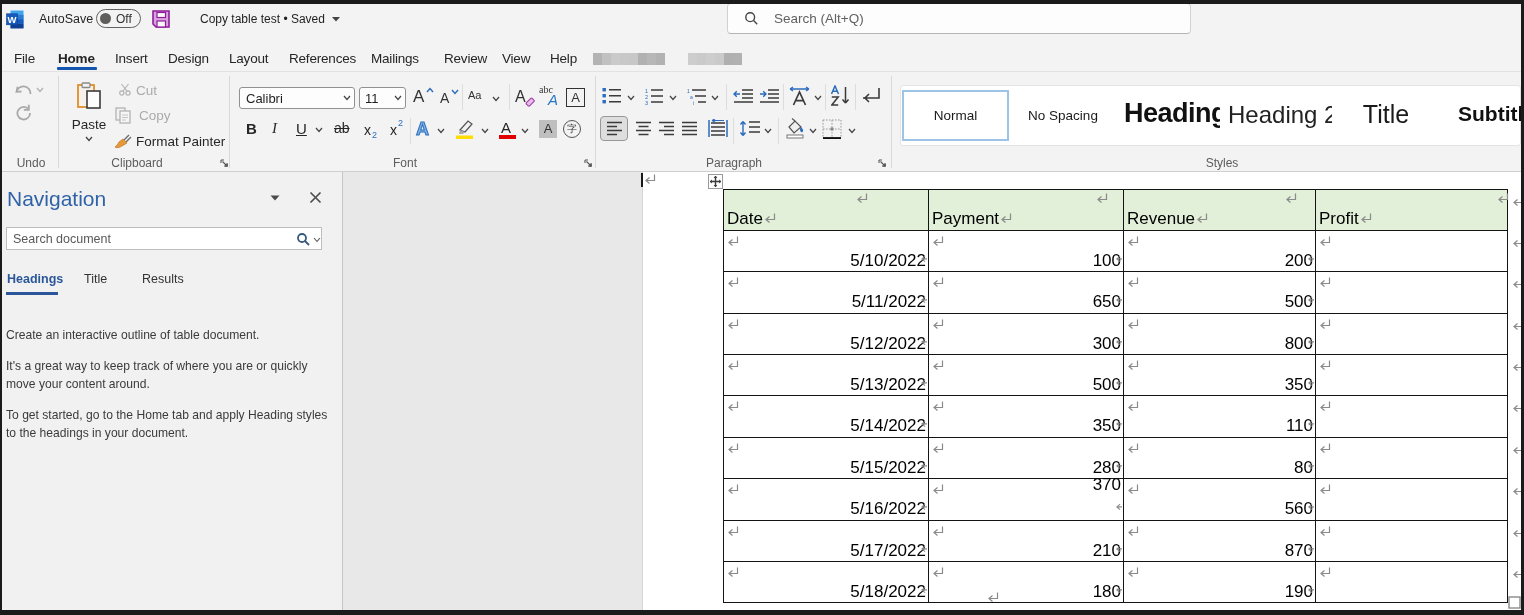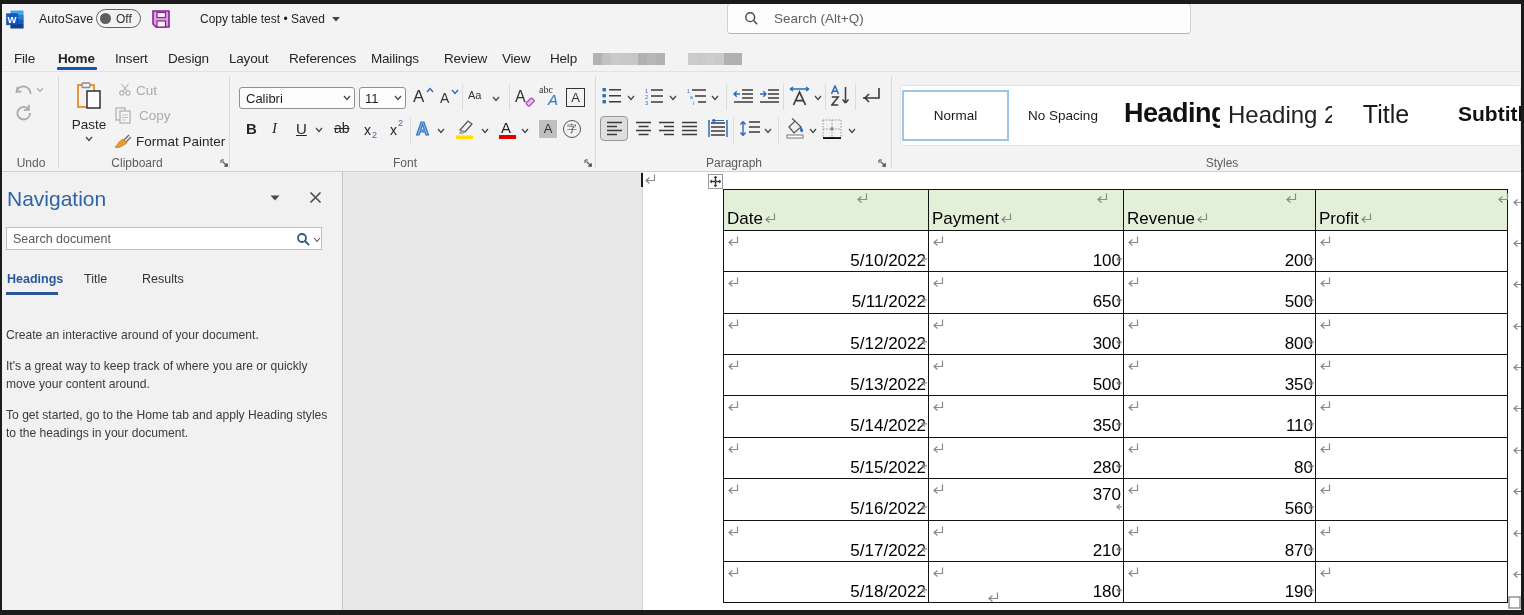--- a/index.html
+++ b/index.html
@@ -315,21 +315,21 @@
     <circle cx="6" cy="6" r="4" fill="none" stroke="#39597d" stroke-width="1.8"></circle>
     <line x1="9" y1="9" x2="13" y2="13" stroke="#39597d" stroke-width="1.8"></line>
   </svg>
 <svg class="abs" style="left:313px;top:237px" width="8" height="6" viewBox="0 0 8 6">
     <path d="M1 1 L4 4.5 L7 1" stroke="#555" stroke-width="1.1" fill="none"></path>
   </svg>
 <div class="abs" style="left:7px;top:272px;font-size:12.5px;font-weight:bold;color:#2b579a;">Headings</div>
 <div class="abs" style="left:84px;top:272px;font-size:12.5px;color:#333;">Title</div>
 <div class="abs" style="left:142px;top:272px;font-size:12.5px;color:#333;">Results</div>
 <div class="abs" style="left:6px;top:292px;width:52px;height:3px;background:#2b579a;"></div>
-<div class="abs" style="left:6px;top:328px;font-size:12.1px;color:#3b3b3b;white-space:nowrap;">Create an interactive around of your document.</div>
+<div class="abs" style="left:6px;top:328px;font-size:12.1px;color:#3b3b3b;white-space:nowrap;">Create an interactive outline of table document.</div>
 <div class="abs" style="left:6px;top:358px;font-size:12.1px;color:#3b3b3b;white-space:nowrap;line-height:17.5px;">It's a great way to keep track of where you are or quickly<br>move your content around.</div>
 <div class="abs" style="left:6px;top:407px;font-size:12.1px;color:#3b3b3b;white-space:nowrap;line-height:17.5px;">To get started, go to the Home tab and apply Heading styles<br>to the headings in your document.</div>
 <div class="abs" style="left:641px;top:173px;width:2px;height:14px;background:#1a1a1a;"></div>
 <svg class="mark" style="left:644px;top:174px" width="12" height="11" viewBox="0 0 12 11">
     <path d="M10.5 0.5 V6.5 H2.5 M5.5 3.5 L2 6.5 L5.5 9.5" stroke="#8a8a8a" stroke-width="1.2" fill="none"></path>
   </svg>
 <svg class="abs" style="left:708px;top:174px" width="15" height="15" viewBox="0 0 15 15">
 <rect x="0.5" y="0.5" width="14" height="14" fill="#fdfdfd" stroke="#9a9a9a" stroke-width="1"></rect>
 <path d="M7.5 2 V13 M2 7.5 H13" stroke="#3b3b3b" stroke-width="1.4"></path>
 <path d="M7.5 2 L5.6 4 H9.4 Z M7.5 13 L5.6 11 H9.4 Z M2 7.5 L4 5.6 V9.4 Z M13 7.5 L11 5.6 V9.4 Z" fill="#3b3b3b"></path>
@@ -560,21 +560,21 @@
   </svg>
 <div class="abs" style="left:723px;top:499px;width:203px;text-align:right;font-size:17px;color:#000;font-family:'Liberation Sans',sans-serif;">5/16/2022</div>
 <div class="abs" style="left:921px;top:501px;width:6px;height:11px;overflow:hidden;">
     <svg style="position:absolute;left:-1px;top:0" width="11" height="10" viewBox="0 0 12 11">
       <path d="M10.5 0.5 V6.5 H2.5 M5.5 3.5 L2 6.5 L5.5 9.5" stroke="#8a8a8a" stroke-width="1.2" fill="none"></path>
     </svg>
   </div>
 <svg class="mark" style="left:932px;top:484px" width="12" height="11" viewBox="0 0 12 11">
     <path d="M10.5 0.5 V6.5 H2.5 M5.5 3.5 L2 6.5 L5.5 9.5" stroke="#8a8a8a" stroke-width="1.2" fill="none"></path>
   </svg>
-<div class="abs" style="left:928px;top:485px;width:193px;text-align:right;font-size:17px;color:#000;font-family:'Liberation Sans',sans-serif;padding-left:40px;">370</div>
+<div class="abs" style="left:928px;top:475px;width:193px;text-align:right;font-size:17px;color:#000;font-family:'Liberation Sans',sans-serif;padding-left:40px;">370</div>
 <div class="abs" style="left:1116px;top:501px;width:6px;height:11px;overflow:hidden;">
     <svg style="position:absolute;left:-1px;top:0" width="11" height="10" viewBox="0 0 12 11">
       <path d="M10.5 0.5 V6.5 H2.5 M5.5 3.5 L2 6.5 L5.5 9.5" stroke="#8a8a8a" stroke-width="1.2" fill="none"></path>
     </svg>
   </div>
 <svg class="mark" style="left:1127px;top:484px" width="12" height="11" viewBox="0 0 12 11">
     <path d="M10.5 0.5 V6.5 H2.5 M5.5 3.5 L2 6.5 L5.5 9.5" stroke="#8a8a8a" stroke-width="1.2" fill="none"></path>
   </svg>
 <div class="abs" style="left:1123px;top:499px;width:190px;text-align:right;font-size:17px;color:#000;font-family:'Liberation Sans',sans-serif;">560</div>
 <div class="abs" style="left:1308px;top:501px;width:6px;height:11px;overflow:hidden;">

